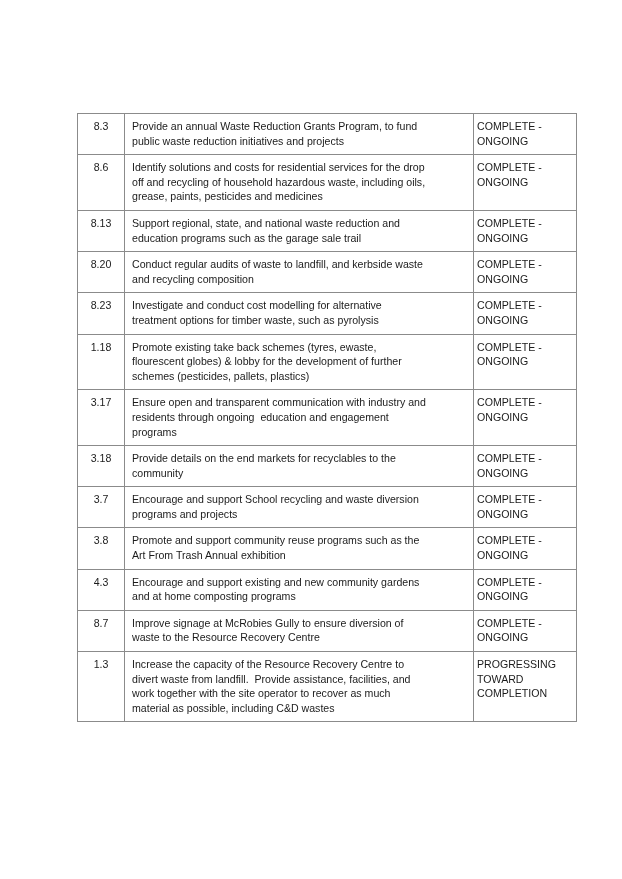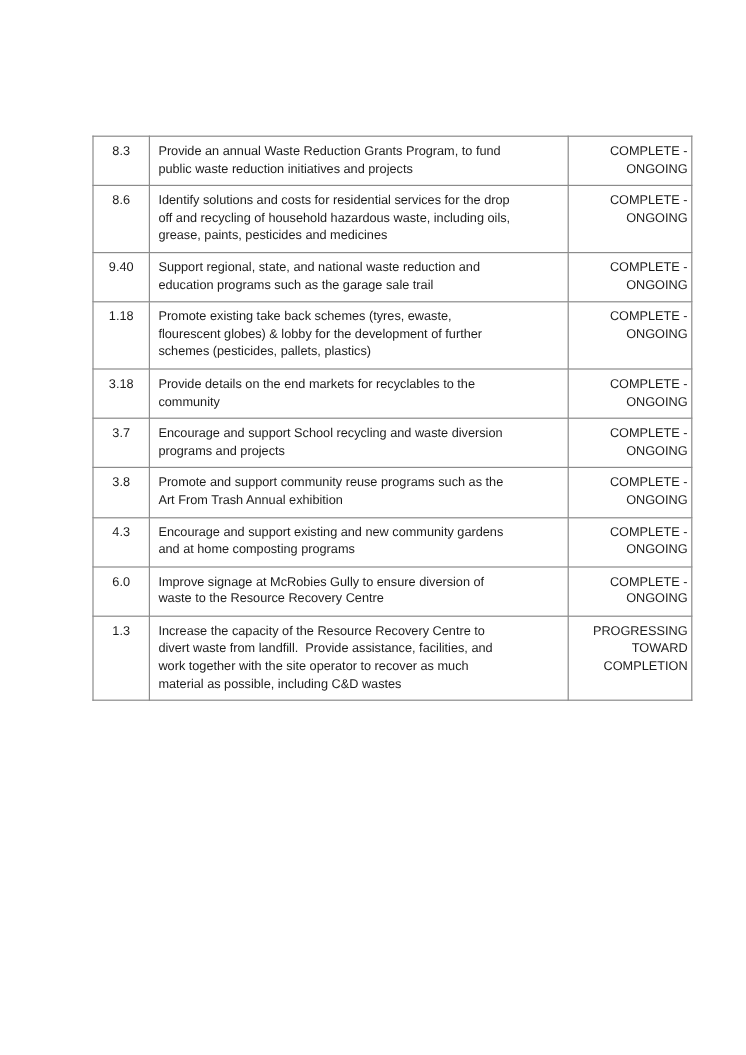--- a/index.html
+++ b/index.html
@@ -42,21 +42,21 @@
     text-align: center;
     padding-left: 3px;
     padding-right: 3px;
     white-space: nowrap;
   }
   td.col-desc {
     width: 334px;
   }
   td.col-status {
     width: 96px;
-    text-align: right;
+    text-align: left;
     padding-left: 3px;
     padding-right: 3px;
   }
   .desc-line {
     display: block;
     white-space: pre-wrap;
   }
   .status-line {
     display: block;
     white-space: pre-wrap;
@@ -85,43 +85,77 @@
             <span class="desc-line">Identify solutions and costs for residential services for the drop</span>
             <span class="desc-line">off and recycling of household hazardous waste, including oils,</span>
             <span class="desc-line">grease, paints, pesticides and medicines</span>
           </td>
           <td class="col-status">
             <span class="status-line">COMPLETE -</span>
             <span class="status-line">ONGOING</span>
           </td>
         </tr>
         <tr>
-          <td class="col-id">9.40</td>
+          <td class="col-id">8.13</td>
           <td class="col-desc">
             <span class="desc-line">Support regional, state, and national waste reduction and</span>
             <span class="desc-line">education programs such as the garage sale trail</span>
+          </td>
+          <td class="col-status">
+            <span class="status-line">COMPLETE -</span>
+            <span class="status-line">ONGOING</span>
+          </td>
+        </tr>
+        <tr>
+          <td class="col-id">8.20</td>
+          <td class="col-desc">
+            <span class="desc-line">Conduct regular audits of waste to landfill, and kerbside waste</span>
+            <span class="desc-line">and recycling composition</span>
+          </td>
+          <td class="col-status">
+            <span class="status-line">COMPLETE -</span>
+            <span class="status-line">ONGOING</span>
+          </td>
+        </tr>
+        <tr>
+          <td class="col-id">8.23</td>
+          <td class="col-desc">
+            <span class="desc-line">Investigate and conduct cost modelling for alternative</span>
+            <span class="desc-line">treatment options for timber waste, such as pyrolysis</span>
           </td>
           <td class="col-status">
             <span class="status-line">COMPLETE -</span>
             <span class="status-line">ONGOING</span>
           </td>
         </tr>
         <tr>
           <td class="col-id">1.18</td>
           <td class="col-desc">
             <span class="desc-line">Promote existing take back schemes (tyres, ewaste,</span>
             <span class="desc-line">flourescent globes) &amp; lobby for the development of further</span>
             <span class="desc-line">schemes (pesticides, pallets, plastics)</span>
           </td>
           <td class="col-status">
             <span class="status-line">COMPLETE -</span>
             <span class="status-line">ONGOING</span>
           </td>
         </tr>
         <tr>
+          <td class="col-id">3.17</td>
+          <td class="col-desc">
+            <span class="desc-line">Ensure open and transparent communication with industry and</span>
+            <span class="desc-line">residents through ongoing  education and engagement</span>
+            <span class="desc-line">programs</span>
+          </td>
+          <td class="col-status">
+            <span class="status-line">COMPLETE -</span>
+            <span class="status-line">ONGOING</span>
+          </td>
+        </tr>
+        <tr>
           <td class="col-id">3.18</td>
           <td class="col-desc">
             <span class="desc-line">Provide details on the end markets for recyclables to the</span>
             <span class="desc-line">community</span>
           </td>
           <td class="col-status">
             <span class="status-line">COMPLETE -</span>
             <span class="status-line">ONGOING</span>
           </td>
         </tr>
@@ -152,21 +186,21 @@
           <td class="col-desc">
             <span class="desc-line">Encourage and support existing and new community gardens</span>
             <span class="desc-line">and at home composting programs</span>
           </td>
           <td class="col-status">
             <span class="status-line">COMPLETE -</span>
             <span class="status-line">ONGOING</span>
           </td>
         </tr>
         <tr>
-          <td class="col-id">6.0</td>
+          <td class="col-id">8.7</td>
           <td class="col-desc">
             <span class="desc-line">Improve signage at McRobies Gully to ensure diversion of</span>
             <span class="desc-line">waste to the Resource Recovery Centre</span>
           </td>
           <td class="col-status">
             <span class="status-line">COMPLETE -</span>
             <span class="status-line">ONGOING</span>
           </td>
         </tr>
         <tr>

